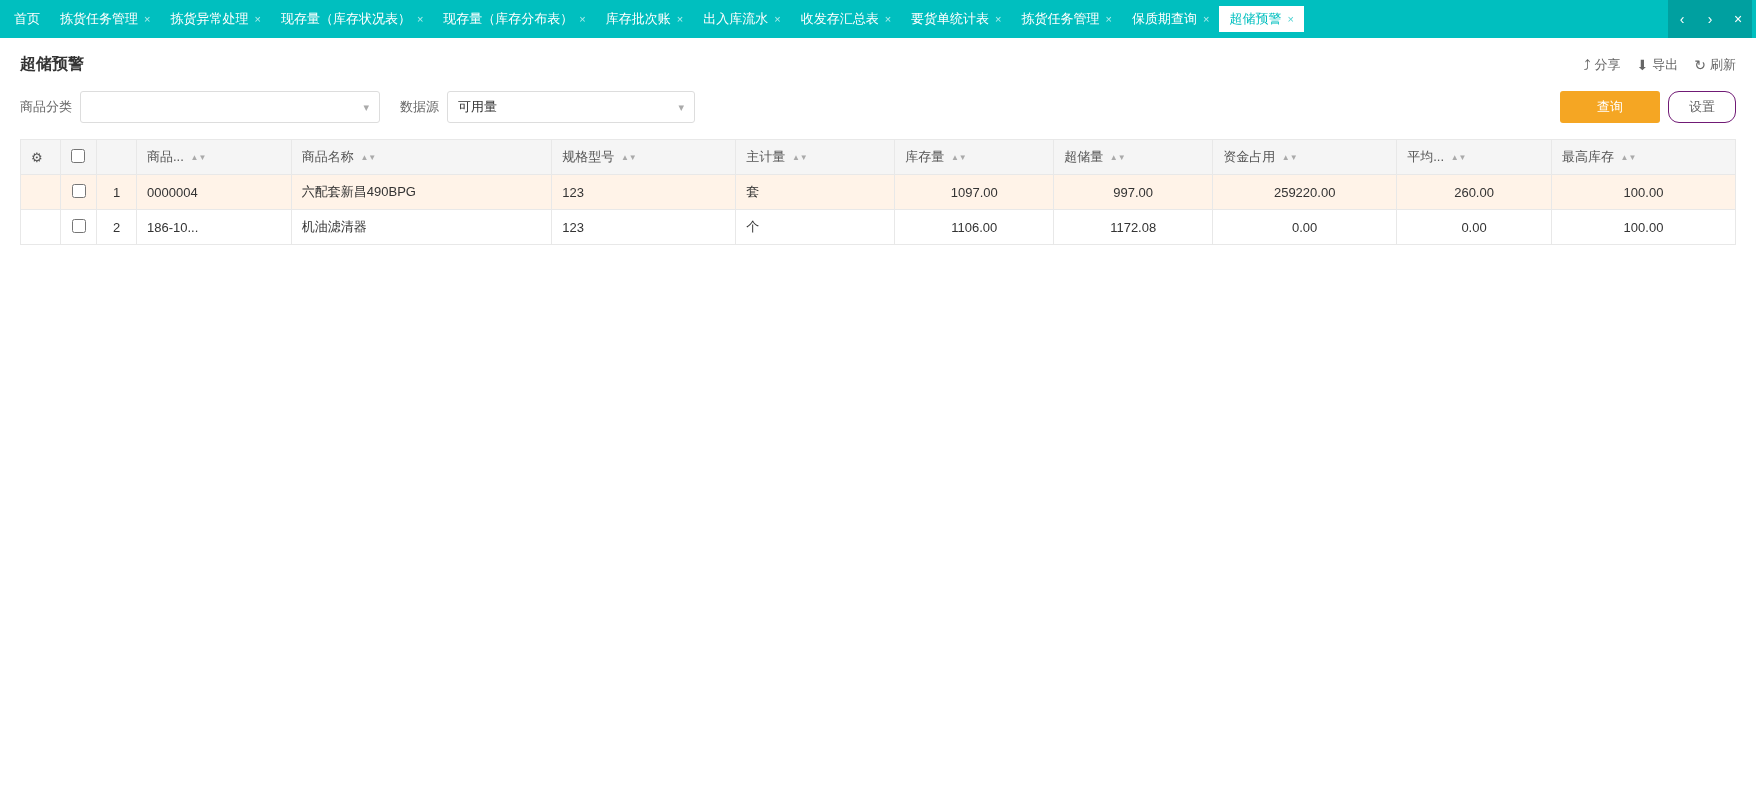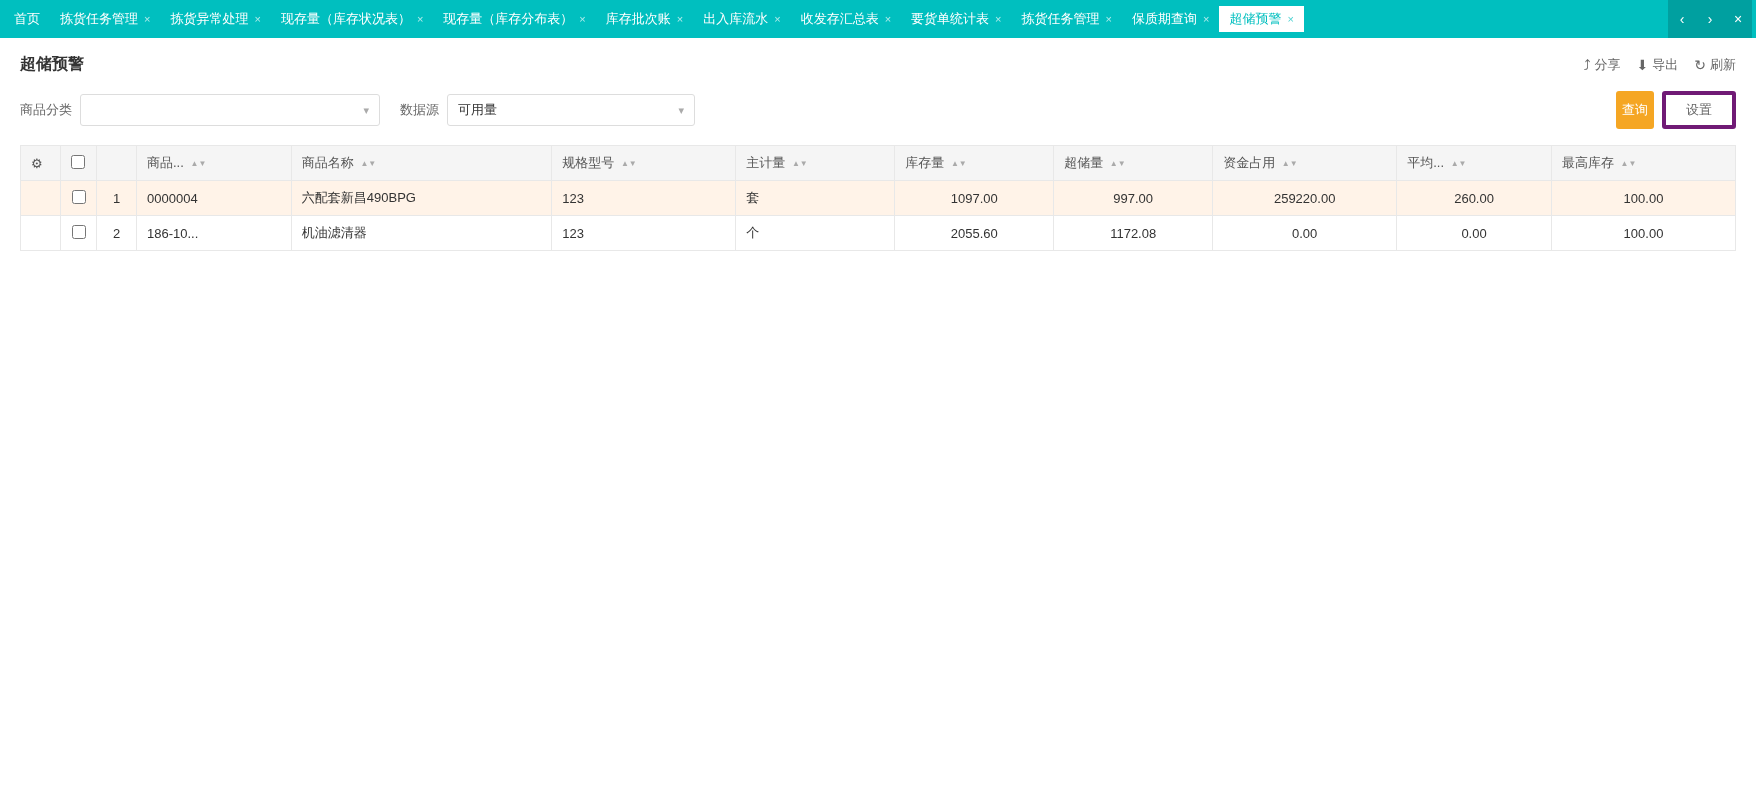--- a/index.html
+++ b/index.html
@@ -121,31 +121,31 @@
 
     .filter-actions {
       margin-left: auto;
       display: flex;
       gap: 8px;
     }
     .btn-query {
       background: #f5a623;
       color: #fff;
       border: none;
-      padding: 6px 6px;
+      padding: 6px 37px;
       border-radius: 3px;
       cursor: pointer;
       font-size: 13px;
     }
     .btn-settings {
       background: #fff;
       color: #666;
-      border: 4px solid #701a75;
+      border: 1px solid #701a75;
       padding: 6px 20px;
-      border-radius: 3px;
+      border-radius: 11px;
       cursor: pointer;
       font-size: 13px;
     }
 
     
     .data-table {
       width: 100%;
       border-collapse: collapse;
       font-size: 13px;
     }
@@ -368,21 +368,21 @@
         <tr class="row-normal">
       <td class="td-center"></td>
       <td class="td-checkbox td-center">
         <input type="checkbox" style="">
       </td>
       <td class="td-row-num td-center">2</td>
       <td>186-10...</td>
       <td>机油滤清器</td>
       <td>123</td>
       <td>个</td>
-      <td class="td-right">2055.60</td>
+      <td class="td-right">1106.00</td>
       <td class="td-right">1172.08</td>
       <td class="td-right">0.00</td>
       <td class="td-right">0.00</td>
       <td class="td-right">100.00</td>
     </tr>
       </tbody>
   </table>
 
 </div>
 

